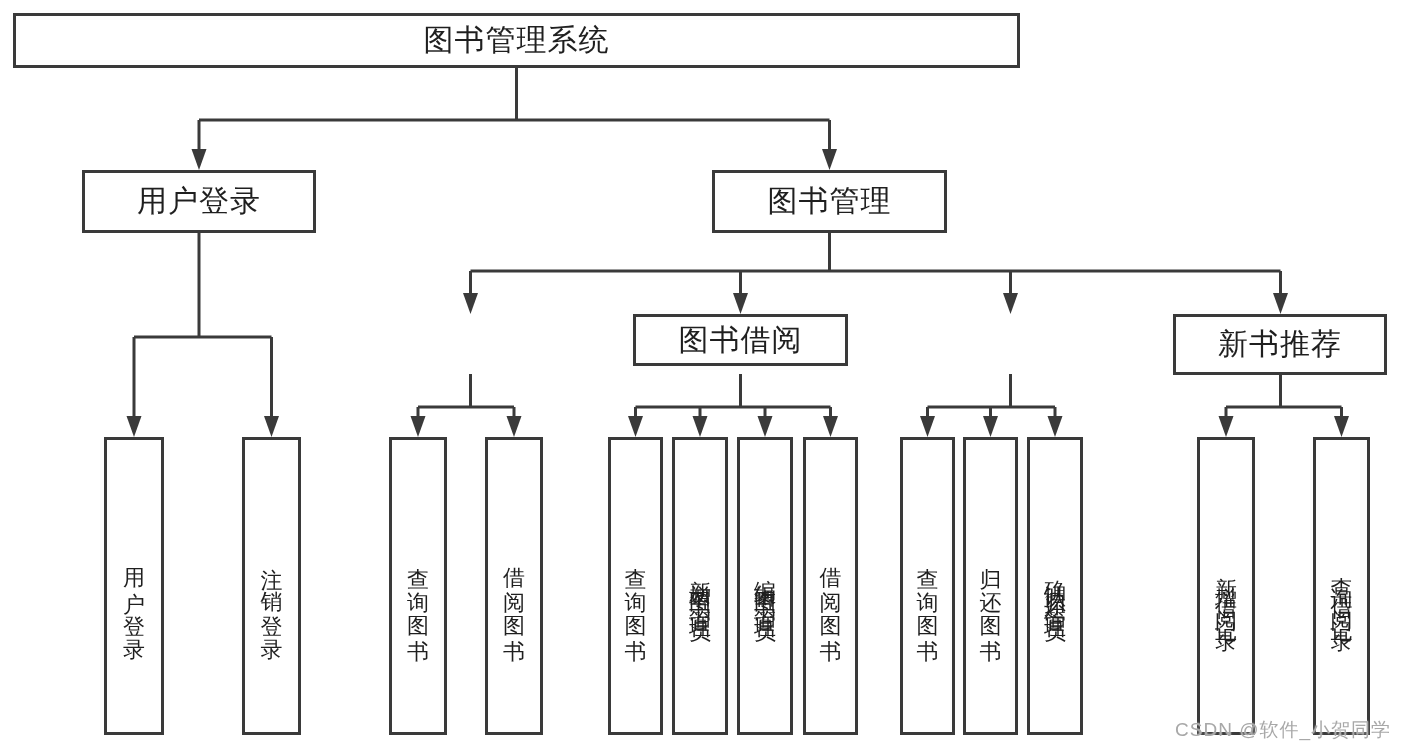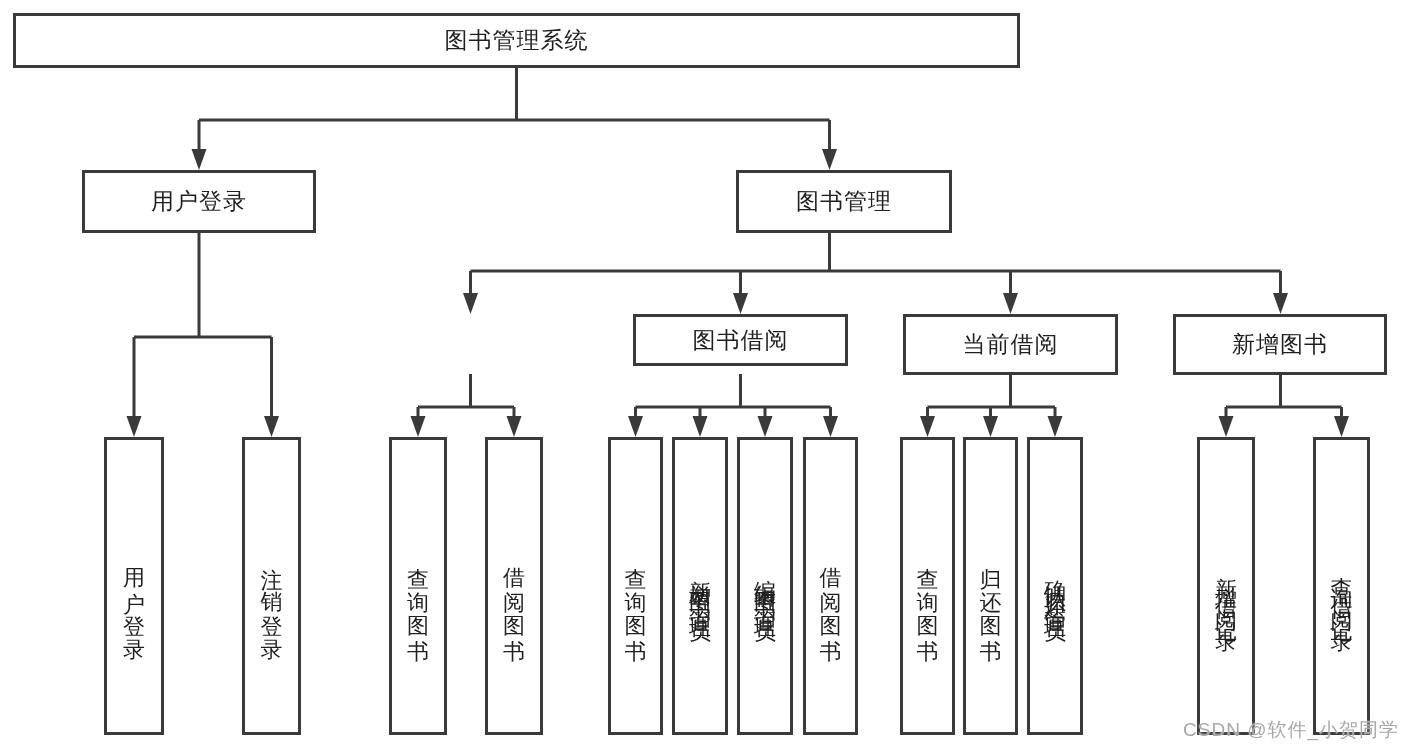--- a/index.html
+++ b/index.html
@@ -26,37 +26,37 @@
     position: absolute;
     box-sizing: border-box;
     background: #ffffff;
     border: 3px solid #3a3a3a;
     display: flex;
     align-items: center;
     justify-content: center;
     color: #1f1f1f;
   }
   .hl {           
-    font-size: 23px;
+    font-size: 30px;
     letter-spacing: 1px;
     white-space: nowrap;
   }
   .vt {           
     writing-mode: vertical-rl;
     text-orientation: mixed;
     font-size: 22px;
     line-height: 1;
     white-space: nowrap;
   }
   .vt4 { letter-spacing: 24px; margin-bottom: -24px; }
   .vt6 { letter-spacing: 11px; margin-bottom: -11px; }
   .vt9 { letter-spacing: 6px;  margin-bottom: -6px; }
   .watermark {
     position: absolute;
-    right: 6px;
+    right: 14px;
     bottom: 4px;
     font-size: 19px;
     color: #a8a8a8;
     letter-spacing: 1px;
     white-space: nowrap;
     text-shadow: 0 0 2px #ffffff;
   }
 </style>
 </head>
 <body>
@@ -99,32 +99,29 @@
     <polygon points="1334,416 1349,416 1341.5,437"></polygon>
   </svg>
 
   <div class="box" style="left:13px;top:13px;width:1007px;height:55px">
     <span class="hl">图书管理系统</span>
   </div>
 
   <div class="box" style="left:82px;top:170px;width:234px;height:63px">
     <span class="hl">用户登录</span>
   </div>
-  <div class="box" style="left:736px;top:170px;width:216px;height:63px">
+  <div class="box" style="left:712px;top:170px;width:235px;height:63px">
     <span class="hl">图书管理</span>
   </div>
 
   <div class="box" style="left:633px;top:314px;width:215px;height:52px">
     <span class="hl">图书借阅</span>
   </div>
-  <div class="box" style="left:903px;top:314px;width:215px;height:61px">
-    <span class="hl">当前借阅</span>
-  </div>
   <div class="box" style="left:1173px;top:314px;width:214px;height:61px">
-    <span class="hl">新增图书</span>
+    <span class="hl">新书推荐</span>
   </div>
 
   <div class="box" style="left:104px;top:437px;width:60px;height:298px">
     <span class="vt vt4">用户登录</span>
   </div>
   <div class="box" style="left:242px;top:437px;width:59px;height:298px">
     <span class="vt vt4">注销登录</span>
   </div>
 
   <div class="box" style="left:389px;top:437px;width:58px;height:298px">

